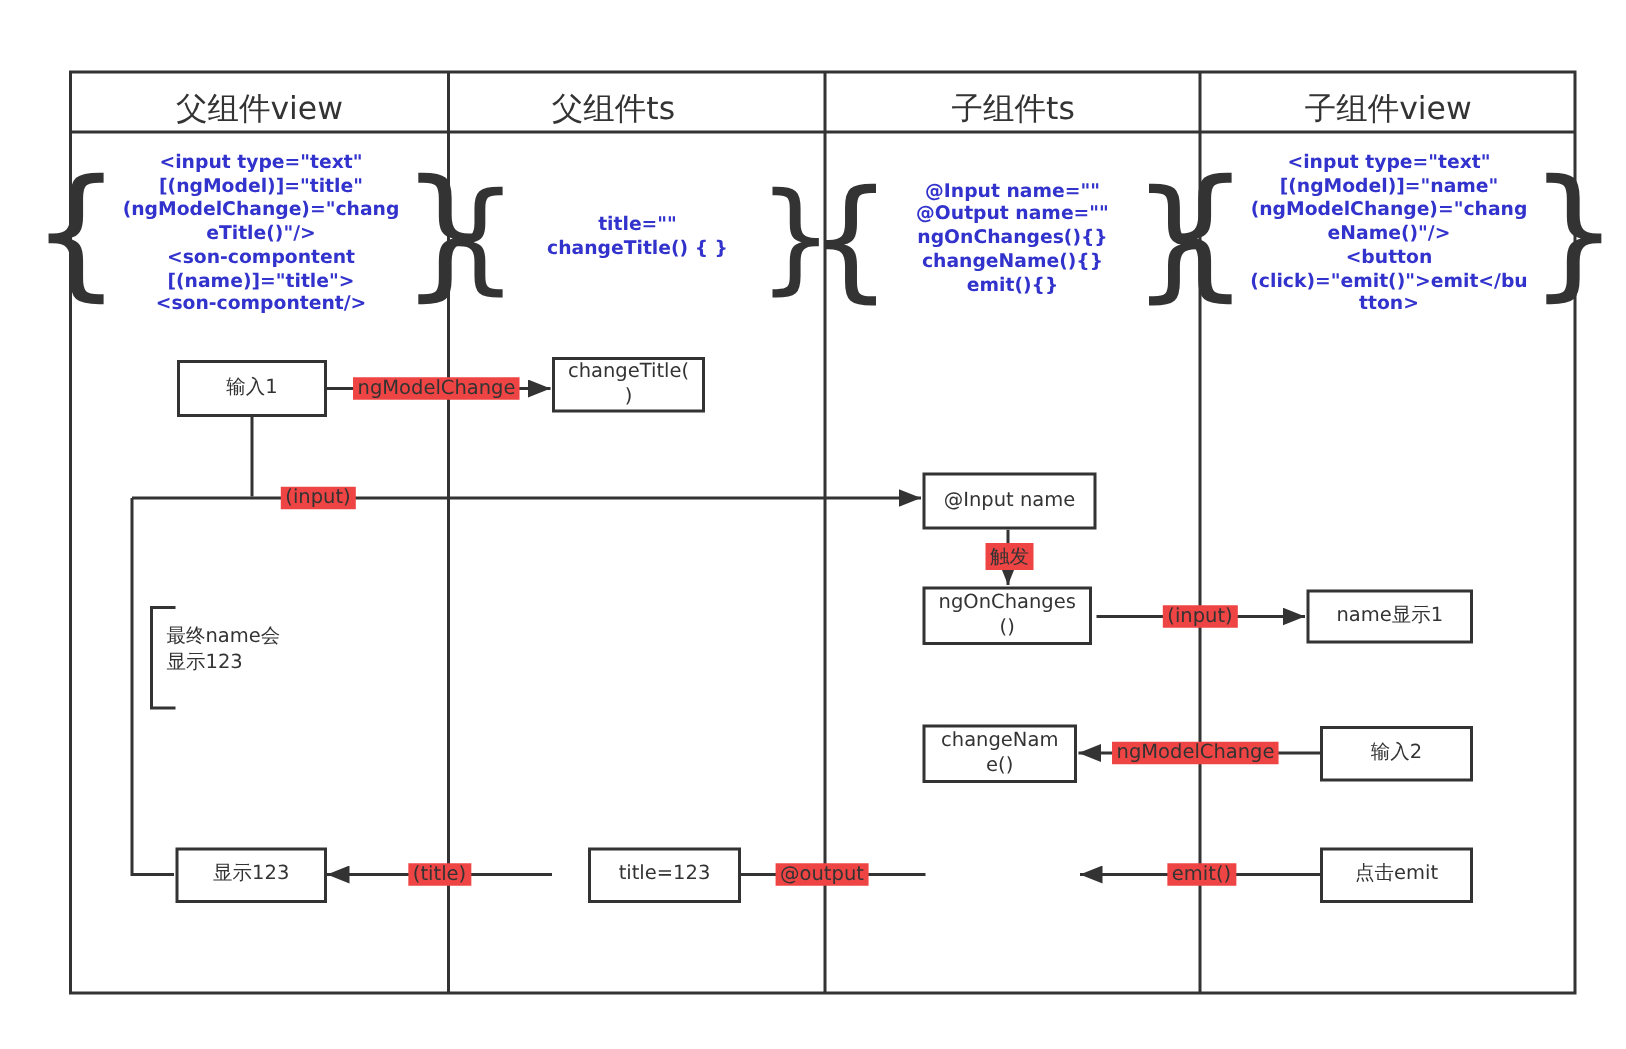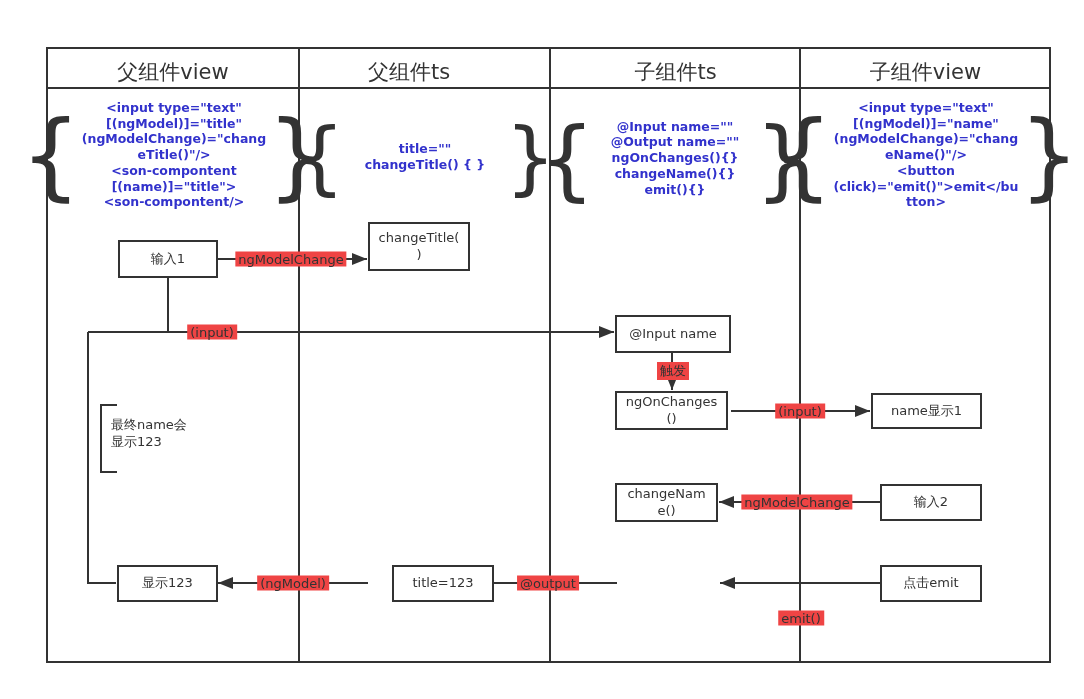--- a/index.html
+++ b/index.html
@@ -125,38 +125,38 @@
 [(ngModel)]="name"
 (ngModelChange)="chang
 eName()"/&gt;
 &lt;button
 (click)="emit()"&gt;emit&lt;/bu
 tton&gt;</div>
     <span class="brace" style="font-size:95px;">}</span>
   </div>
 
   <div class="node" style="left:118px;top:240px;width:100px;height:38px;">输入1</div>
-  <div class="node" style="left:368px;top:222px;width:102px;height:49px;">changeTitle(
+  <div class="node" style="left:368px;top:238px;width:102px;height:37px;">changeTitle(
 )</div>
   <div class="node" style="left:615px;top:315px;width:116px;height:38px;">@Input name</div>
   <div class="node" style="left:615px;top:391px;width:113px;height:39px;">ngOnChanges
 ()</div>
   <div class="node" style="left:871px;top:393px;width:111px;height:36px;">name显示1</div>
   <div class="node" style="left:615px;top:483px;width:103px;height:39px;">changeNam
 e()</div>
   <div class="node" style="left:880px;top:484px;width:102px;height:37px;">输入2</div>
   <div class="node" style="left:117px;top:565px;width:101px;height:37px;">显示123</div>
   <div class="node" style="left:368px;top:565px;width:102px;height:37px;margin-left:24px;">title=123</div>
   <div class="node" style="left:880px;top:565px;width:102px;height:37px;">点击emit</div>
 
   <div class="edge-label" style="left:291px;top:259px;">ngModelChange</div>
   <div class="edge-label" style="left:212px;top:332px;">(input)</div>
   <div class="edge-label" style="left:673px;top:371px;">触发</div>
   <div class="edge-label" style="left:800px;top:411px;">(input)</div>
   <div class="edge-label" style="left:797px;top:502px;">ngModelChange</div>
-  <div class="edge-label" style="left:801px;top:618px;">emit()</div>
+  <div class="edge-label" style="left:801px;top:583px;">emit()</div>
   <div class="edge-label" style="left:548px;top:583px;">@output</div>
-  <div class="edge-label" style="left:293px;top:583px;">(ngModel)</div>
+  <div class="edge-label" style="left:293px;top:583px;">(title)</div>
 
   <div class="note" style="left:111px;top:416px;">最终name会
 显示123</div>
 
 </div>
 
 </body></html>

